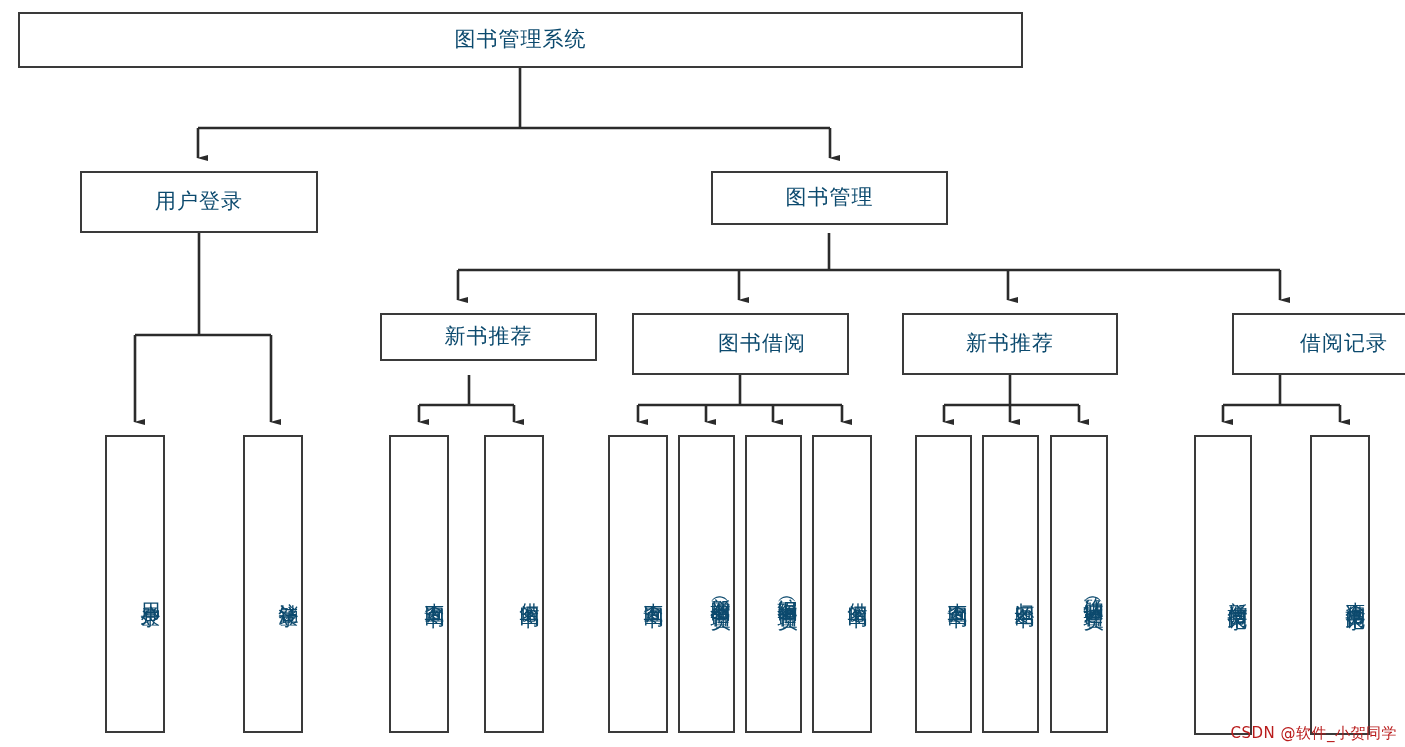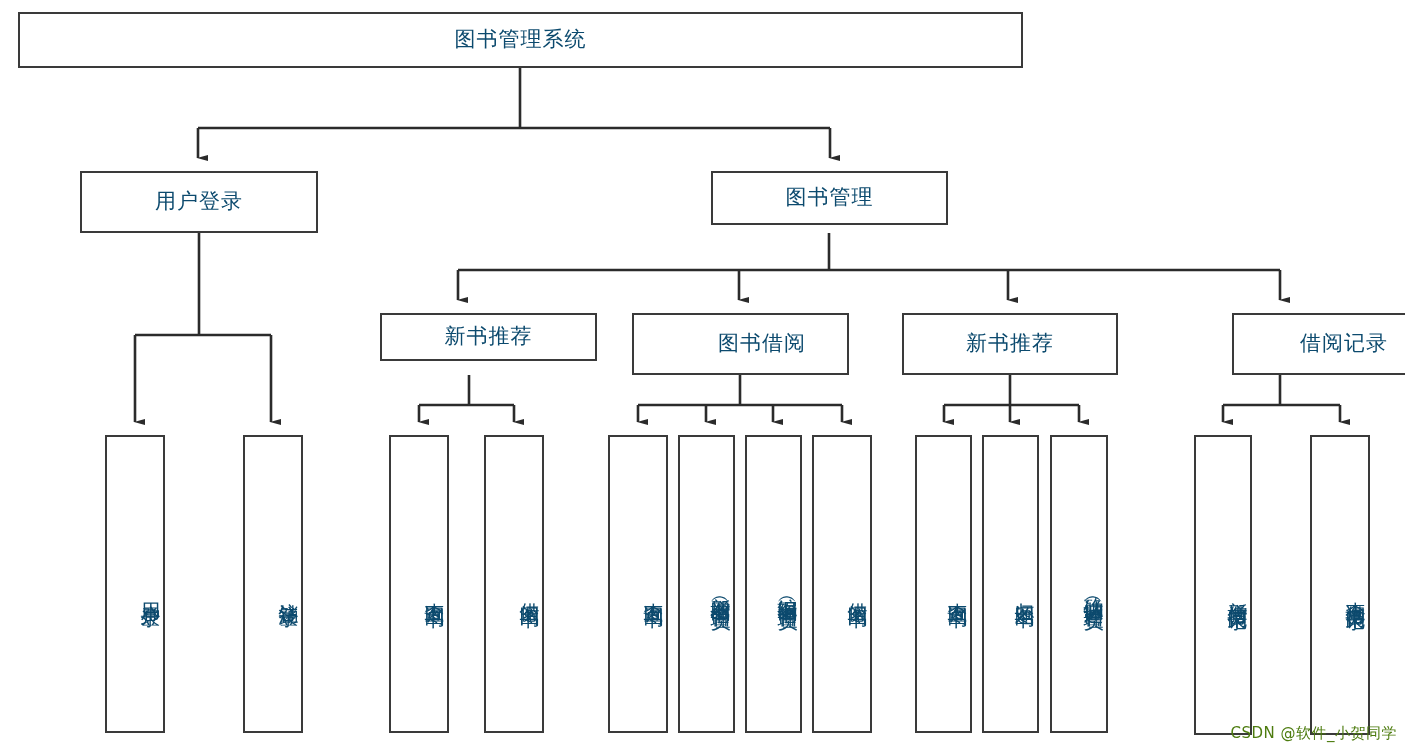--- a/index.html
+++ b/index.html
@@ -4,21 +4,21 @@
 <style>
   html,body{margin:0;padding:0;background:#ffffff;}
   body{font-family:"DejaVu Sans","Liberation Sans",sans-serif;}
   #stage{position:relative;width:1405px;height:747px;background:#fff;overflow:hidden;}
   svg#wires{position:absolute;left:0;top:0;width:1405px;height:747px;}
   .node{position:absolute;box-sizing:border-box;background:#ffffff;border:2px solid #3a3a3a;
         display:flex;align-items:center;justify-content:center;color:#0c4a6e;}
   .node.h{font-size:21px;line-height:1.1;letter-spacing:1px;}
   .node.v{writing-mode:vertical-rl;text-orientation:upright;font-size:20px;line-height:1.25;
           letter-spacing:2px;padding-top:14px;align-items:flex-start;justify-content:center;}
-  .watermark{position:absolute;right:8px;bottom:4px;font-size:15px;color:#4d7c0f;
+  .watermark{position:absolute;right:8px;bottom:4px;font-size:15px;color:#b91c1c;
              letter-spacing:.5px;white-space:nowrap;}
 </style>
 </head>
 <body>
 
 <div id="stage">
 
   <svg id="wires" viewBox="0 0 1405 747">
     <defs>
       <marker id="ar" markerWidth="10" markerHeight="12" refX="3" refY="10" orient="auto" markerUnits="userSpaceOnUse">

